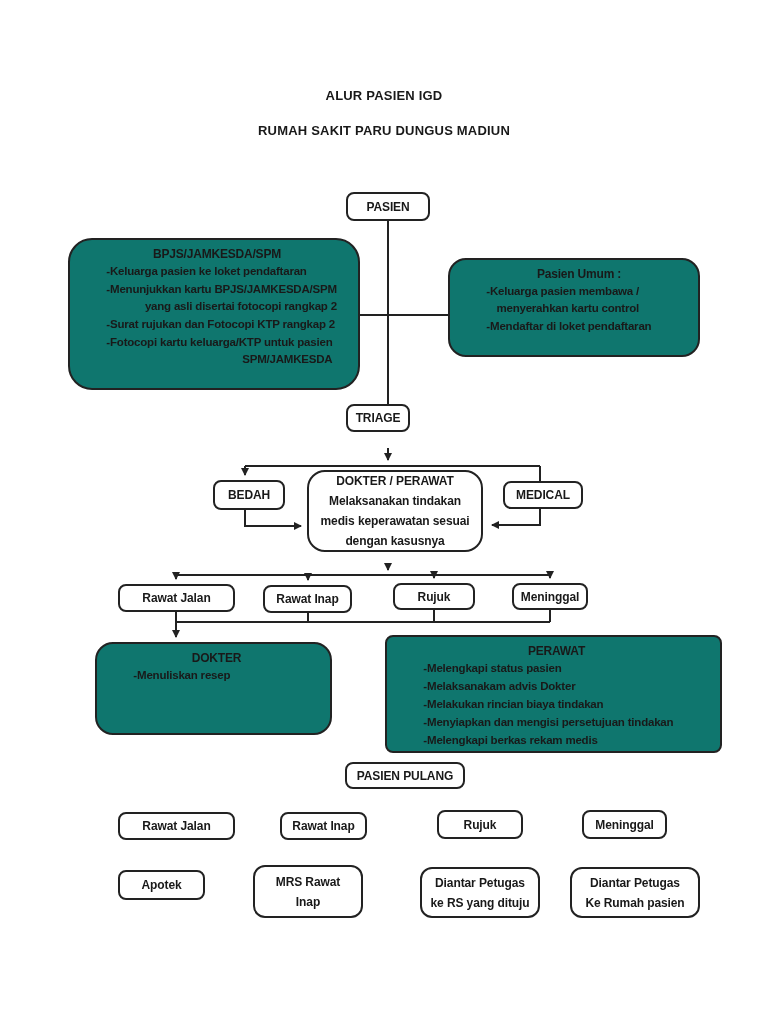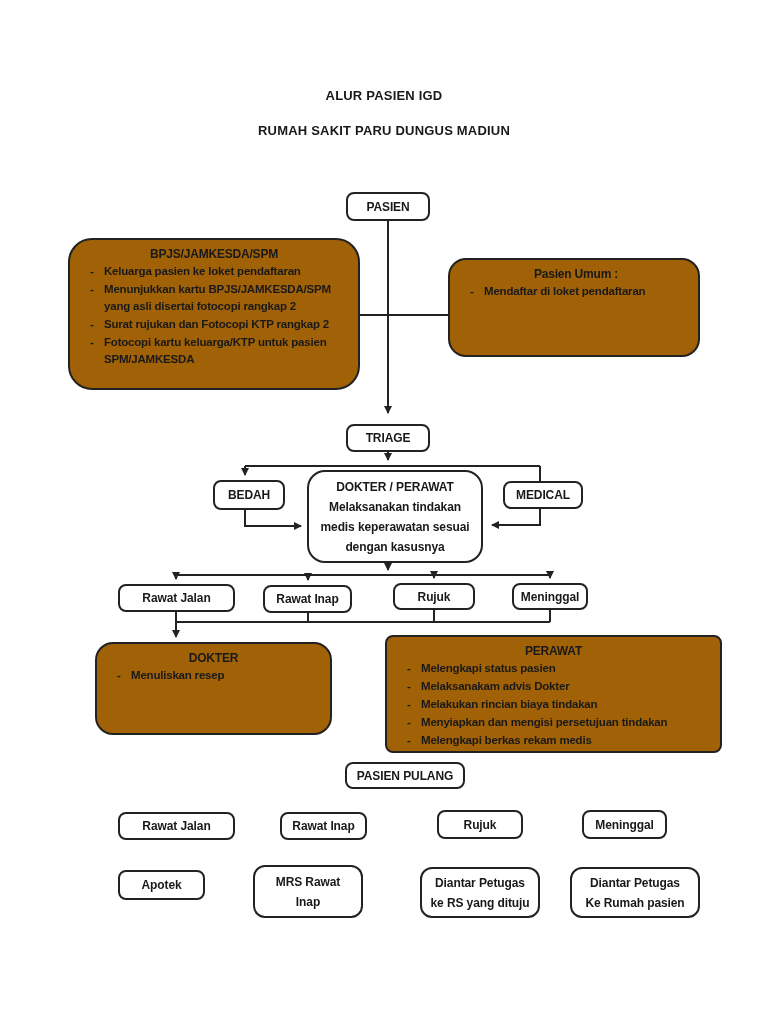--- a/index.html
+++ b/index.html
@@ -13,28 +13,28 @@
   }
   svg.wires{position:absolute;left:0;top:0;}
   .box{
     position:absolute;box-sizing:border-box;background:#fff;
     border:2px solid #222;border-radius:8px;
     display:flex;align-items:center;justify-content:center;text-align:center;
     font-size:12px;font-weight:bold;line-height:14px;white-space:pre-line;
     letter-spacing:-0.1px;
   }
   .panel{
-    position:absolute;box-sizing:border-box;background:#a16207;
+    position:absolute;box-sizing:border-box;background:#0f766e;
     border:2px solid #222;border-radius:20px;
     font-size:11.5px;font-weight:bold;letter-spacing:-0.2px;
-    padding:7px 8px 4px 8px;
+    padding:7px 8px 4px 14px;
   }
   .panel .ptitle{text-align:center;font-size:12px;margin-bottom:2px;}
   .panel .ptitle.left{text-align:center;padding-left:4px;}
-  .li{display:flex;margin:0 0 1px 0;line-height:17px;}
+  .li{display:flex;margin:0 0 1px 0;line-height:17px;text-align:right;}
   .li::before{content:"-";flex:0 0 auto;width:14px;margin-left:12px;}
   .li .txt{white-space:pre-line;}
   .dp-body{white-space:pre-line;}
 </style>
 </head>
 <body>
 
 <div class="canvas">
 
   <div class="hdr" style="top:88px">ALUR PASIEN IGD</div>
@@ -96,27 +96,31 @@
       </div>
     <div class="li">
         <span class="txt">Fotocopi kartu keluarga/KTP untuk pasien
 SPM/JAMKESDA</span>
       </div>
   </div>
 
   <div class="panel" style="left:448px;top:258px;width:252px;height:99px;border-radius:18px">
     <div class="ptitle left">Pasien Umum :</div>
     <div class="li">
+        <span class="txt">Keluarga pasien membawa /
+menyerahkan kartu control</span>
+      </div>
+    <div class="li">
         <span class="txt">Mendaftar di loket pendaftaran</span>
       </div>
   </div>
 
-  <div class="box" style="left:346px;top:424px;width:84px;height:28px">TRIAGE</div>
+  <div class="box" style="left:346px;top:404px;width:64px;height:28px">TRIAGE</div>
 
-  <div class="box" style="left:307px;top:470px;width:176px;height:93px;border-radius:18px;flex-direction:column;line-height:20px;padding:6px">
+  <div class="box" style="left:307px;top:470px;width:176px;height:82px;border-radius:18px;flex-direction:column;line-height:20px;padding:6px">
     <span>DOKTER / PERAWAT</span>
     <span class="dp-body">Melaksanakan tindakan
 medis keperawatan sesuai
 dengan kasusnya</span>
   </div>
 
   <div class="box" style="left:213px;top:480px;width:72px;height:30px">BEDAH</div>
   <div class="box" style="left:503px;top:481px;width:80px;height:28px">MEDICAL</div>
 
   <div class="box" style="left:118px;top:584px;width:117px;height:28px">Rawat Jalan</div>

